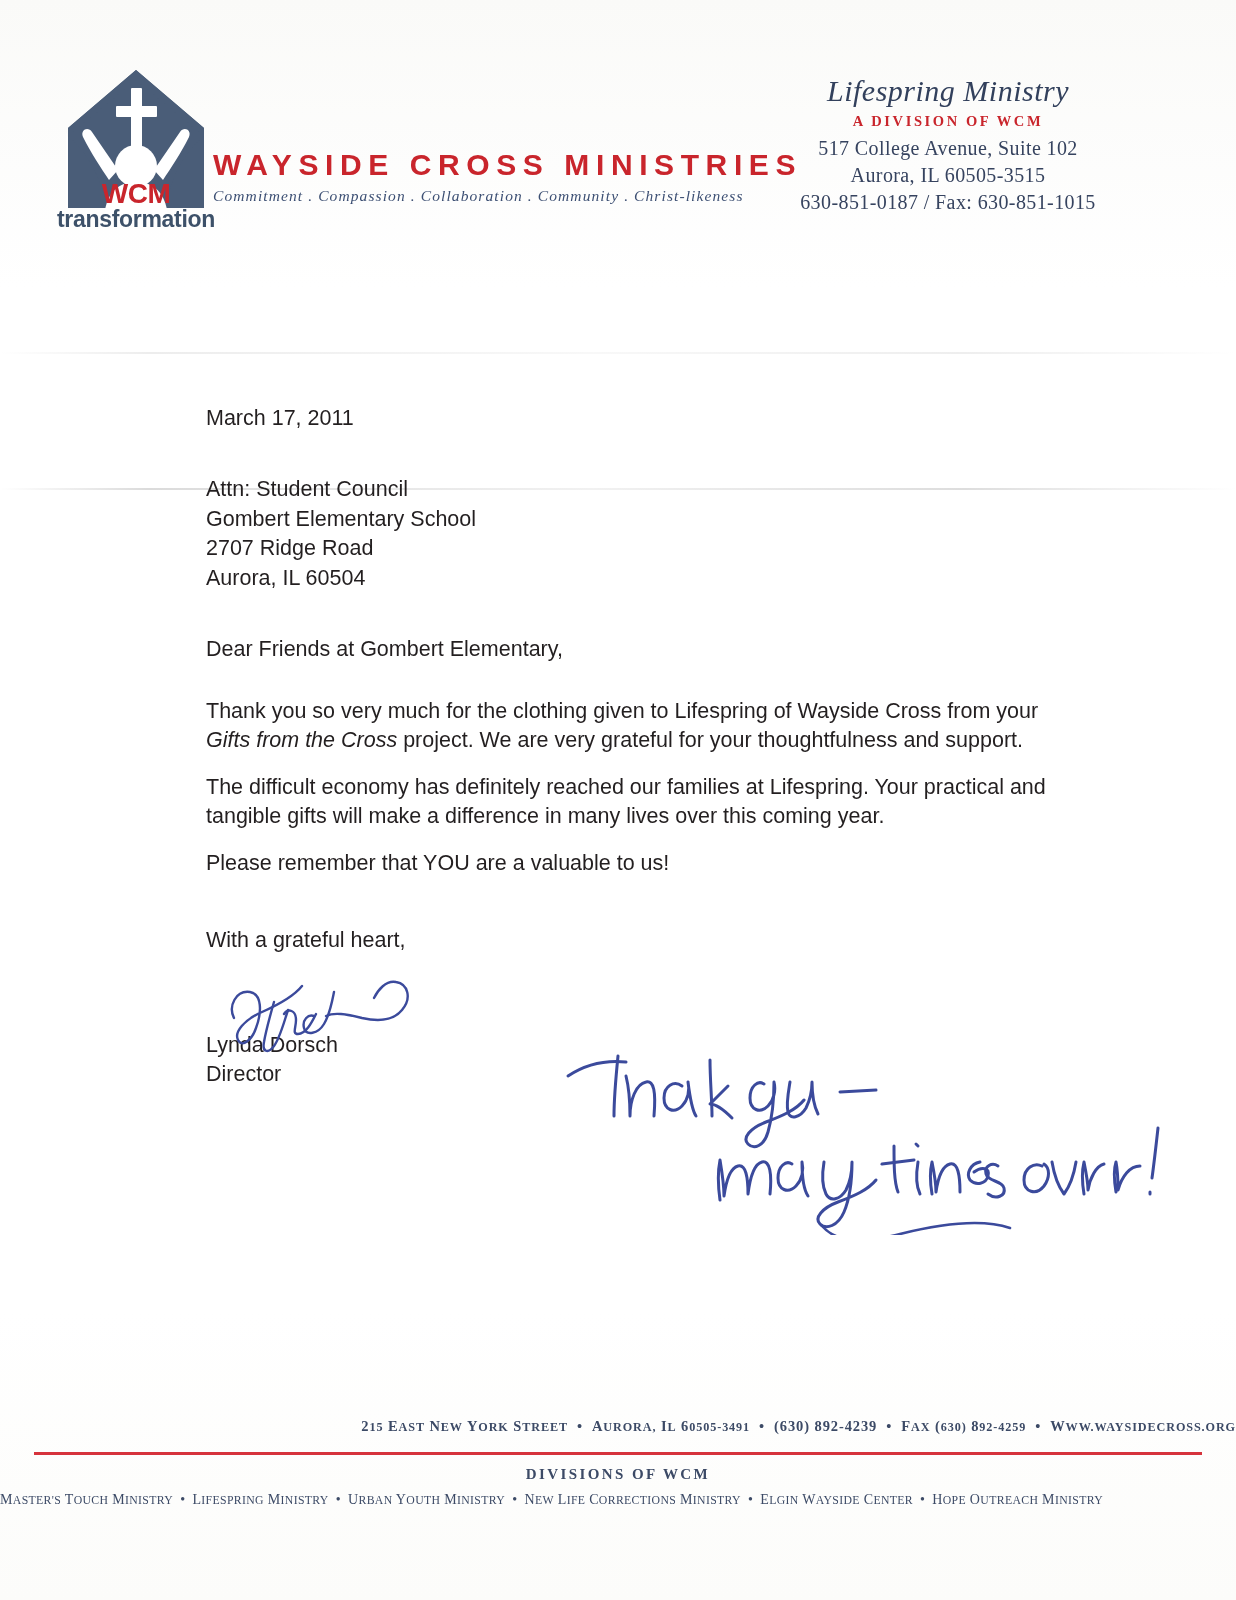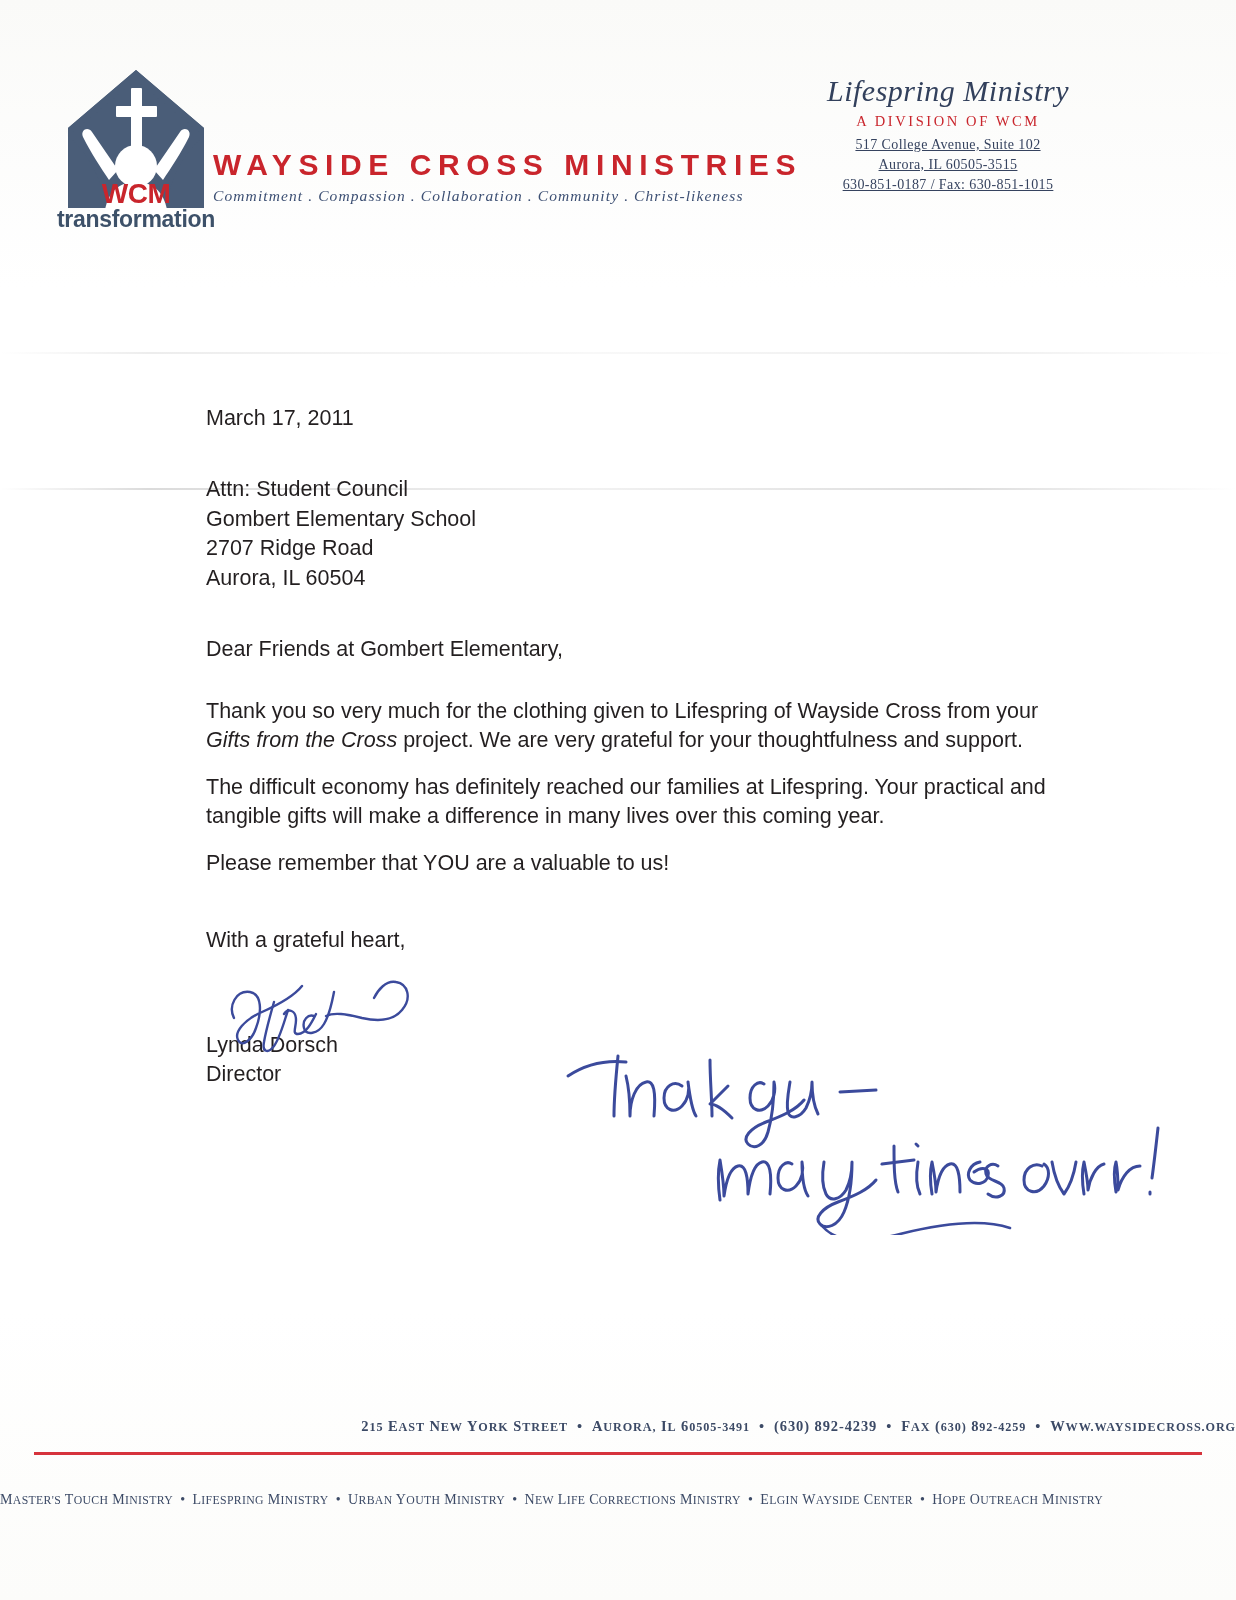--- a/index.html
+++ b/index.html
@@ -104,31 +104,30 @@
     font-family: "Liberation Serif", serif;
     font-style: italic;
     font-size: 30px;
     color: #32405c;
     letter-spacing: 0.5px;
   }
   .contact-sub {
     margin-top: 5px;
     font-family: "Liberation Serif", serif;
     font-size: 14.5px;
-    font-weight: normal;
+    font-weight: bold;
     letter-spacing: 2.6px;
     color: #c9252c;
   }
   .contact-line {
     margin-top: 7px;
     font-family: "Liberation Serif", serif;
-    font-size: 14px;
+    font-size: 20px;
     color: #36435f;
     letter-spacing: 0.4px;
-    text-decoration: underline;
   }
   .contact-line.tight { margin-top: 4px; }
 
   
   .letter {
     position: absolute;
     left: 206px;
     top: 404px;
     width: 860px;
     font-family: "Liberation Sans", sans-serif;
@@ -347,18 +346,19 @@
     </g>
   </svg>
 
   <div class="footer">
     <div class="footer-addr">
       <span>2<span class="sc">15</span> E<span class="sc">AST</span> N<span class="sc">EW</span> Y<span class="sc">ORK</span> S<span class="sc">TREET</span></span><span class="sep">•</span><span>A<span class="sc">URORA,</span> I<span class="sc">L</span> 6<span class="sc">0505-3491</span></span><span class="sep">•</span><span>(630) 892-4239</span><span class="sep">•</span><span>F<span class="sc">AX</span> (<span class="sc">630)</span> 8<span class="sc">92-4259</span></span><span class="sep">•</span><span>W<span class="sc">WW.WAYSIDECROSS.ORG</span></span>
     </div>
 
     <div class="rule-red"></div>
 
+    <div class="footer-divtitle">DIVISIONS OF WCM</div>
 
     <div class="footer-divs">
       <span>M<span class="sc">ASTER'S</span> T<span class="sc">OUCH</span> M<span class="sc">INISTRY</span></span><span class="sep">•</span><span>L<span class="sc">IFESPRING</span> M<span class="sc">INISTRY</span></span><span class="sep">•</span><span>U<span class="sc">RBAN</span> Y<span class="sc">OUTH</span> M<span class="sc">INISTRY</span></span><span class="sep">•</span><span>N<span class="sc">EW</span> L<span class="sc">IFE</span> C<span class="sc">ORRECTIONS</span> M<span class="sc">INISTRY</span></span><span class="sep">•</span><span>E<span class="sc">LGIN</span> W<span class="sc">AYSIDE</span> C<span class="sc">ENTER</span></span><span class="sep">•</span><span>H<span class="sc">OPE</span> O<span class="sc">UTREACH</span> M<span class="sc">INISTRY</span></span>
     </div>
   </div>
 </div>
 
 </body></html>

